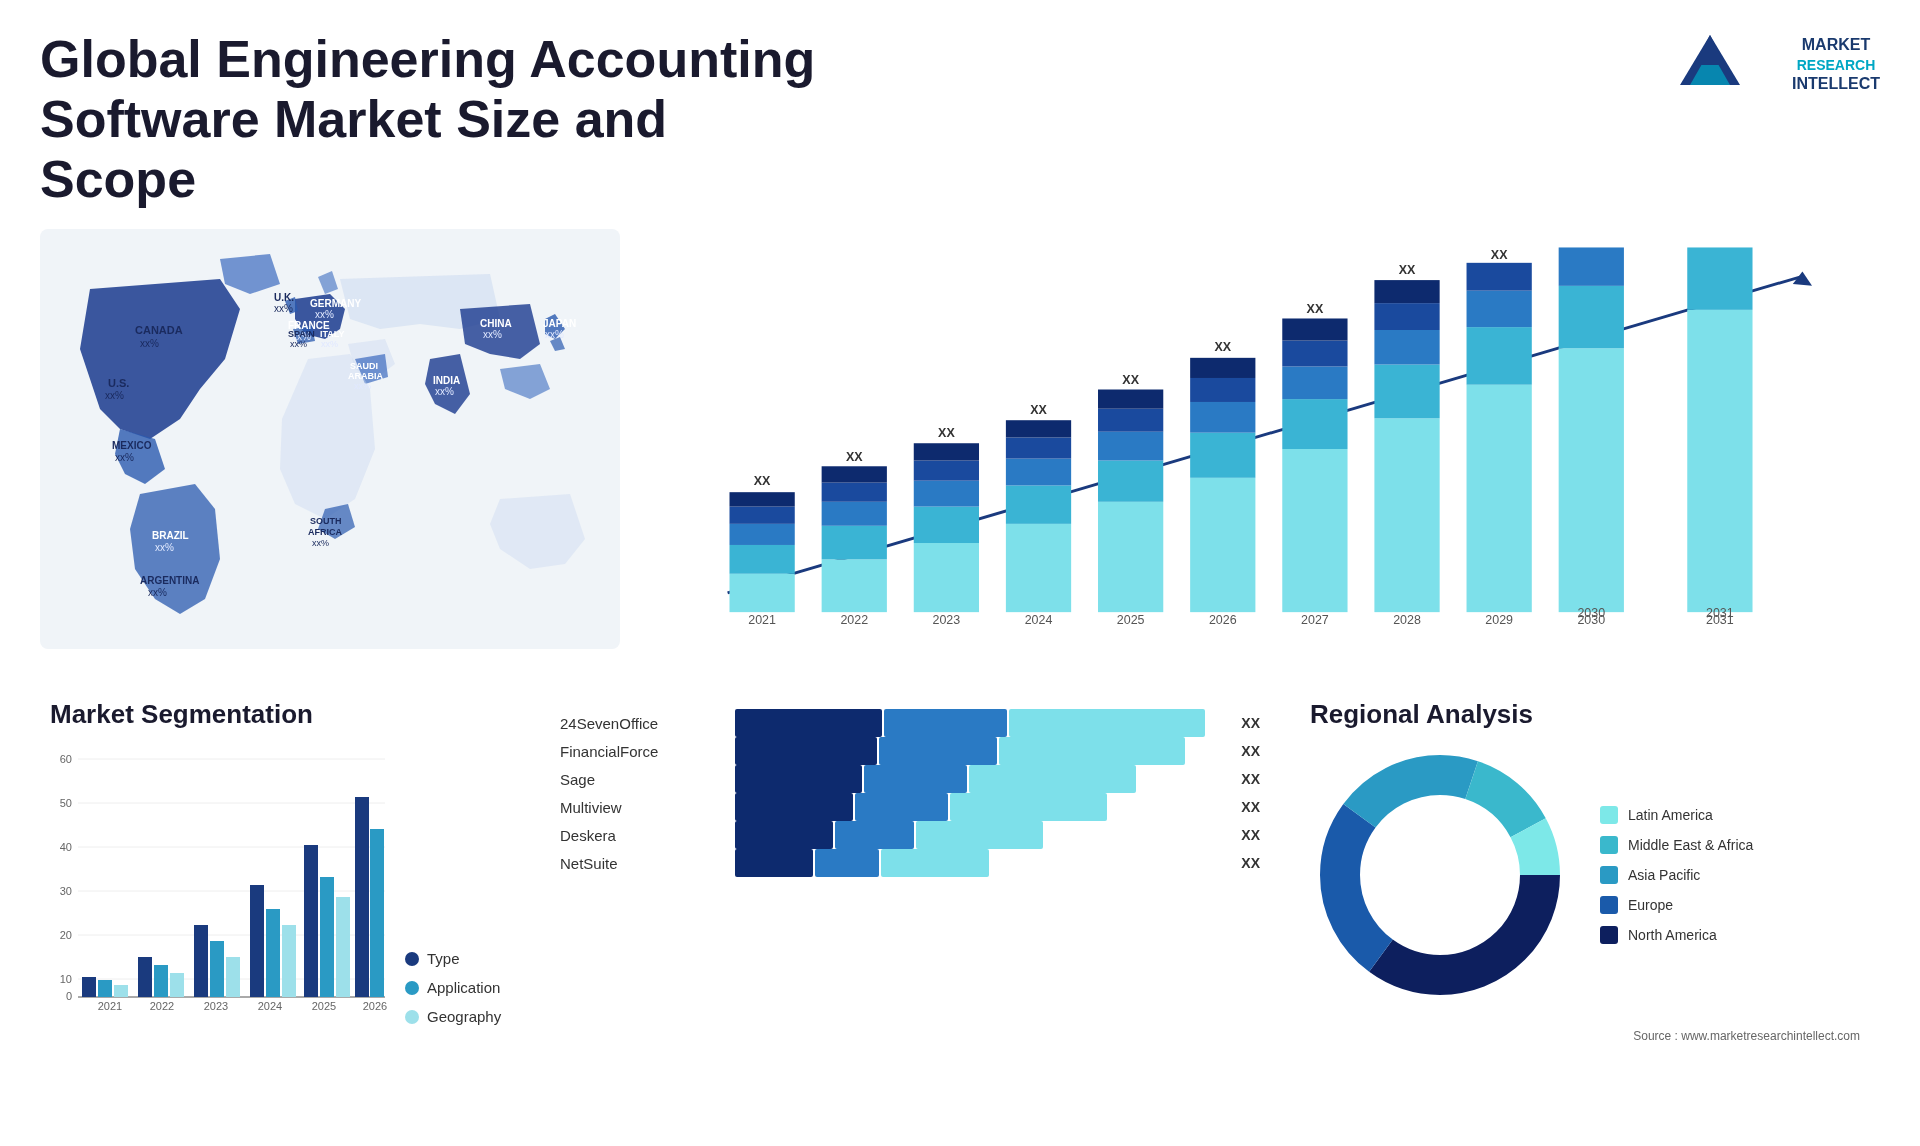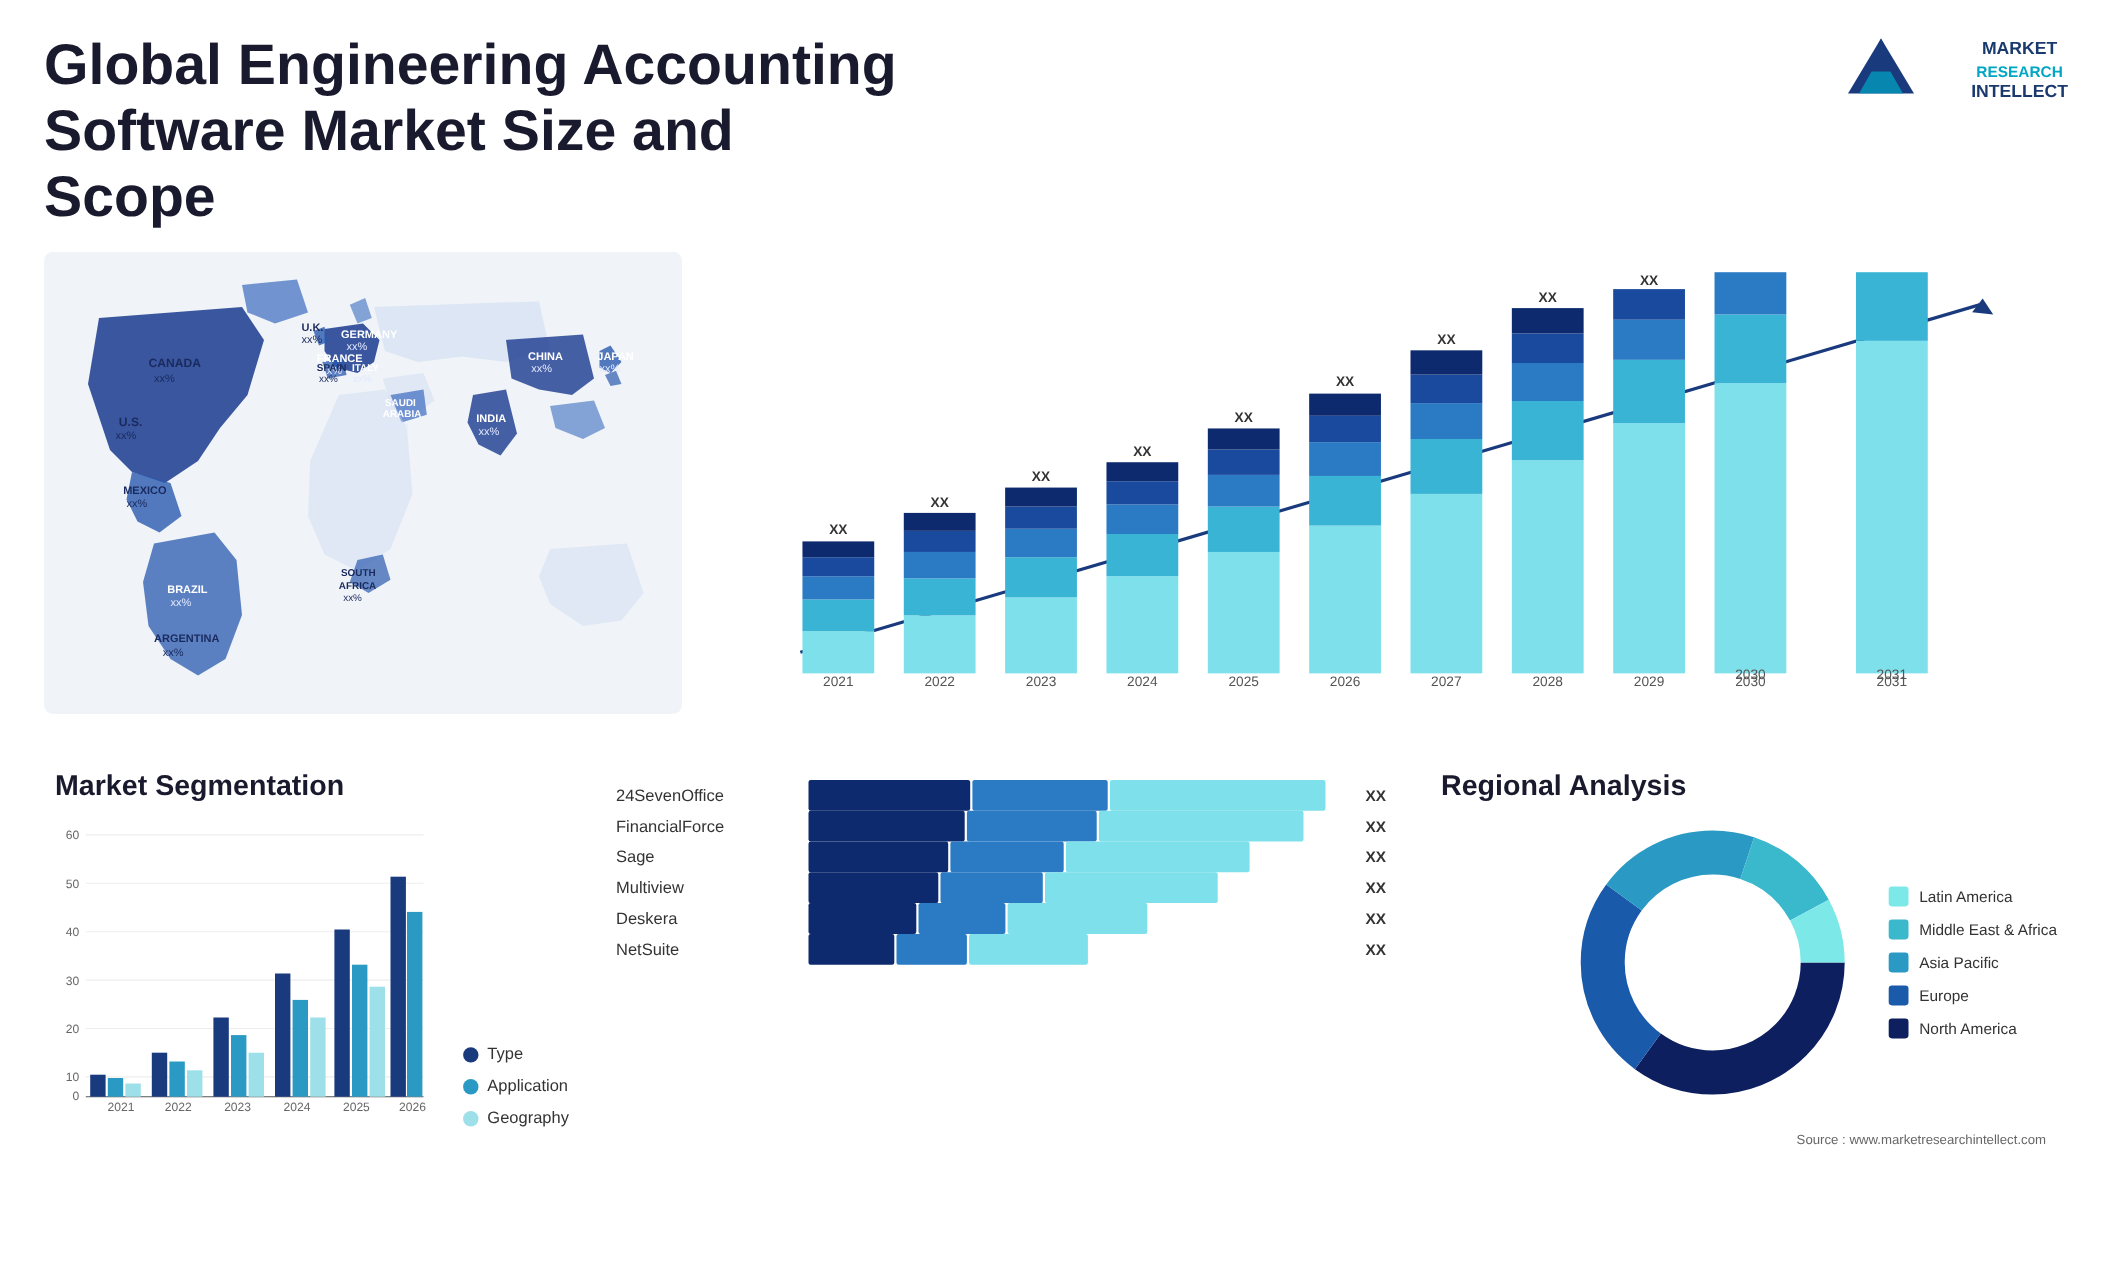--- a/index.html
+++ b/index.html
@@ -143,21 +143,20 @@
 
     
     .regional-section {
       padding: 10px;
     }
     .donut-area {
       display: flex;
       gap: 30px;
       align-items: center;
       margin-top: 10px;
-      justify-content: flex-end;
     }
     .donut-legend {
       display: flex;
       flex-direction: column;
       gap: 12px;
     }
     .donut-legend-item {
       display: flex;
       align-items: center;
       gap: 10px;
@@ -398,21 +397,21 @@
           <text x="1094" y="392" text-anchor="middle" font-size="13" fill="#555">2031</text>
         </svg>
       </div>
     </div>
   </div>
 
   <div style="display:grid; grid-template-columns:480px 1fr 580px; gap:30px;">
 
     <div class="segmentation-section">
       <div class="section-title">Market Segmentation</div>
-      <div style="display:flex; gap:31px; align-items:flex-end;">
+      <div style="display:flex; gap:15px; align-items:flex-end;">
 
         <div style="position:relative; width:340px; height:280px;">
           <svg width="340" height="280" viewBox="0 0 340 280">
 
             <text x="22" y="18" text-anchor="end" font-size="11" fill="#666">60</text>
             <text x="22" y="62" text-anchor="end" font-size="11" fill="#666">50</text>
             <text x="22" y="106" text-anchor="end" font-size="11" fill="#666">40</text>
             <text x="22" y="150" text-anchor="end" font-size="11" fill="#666">30</text>
             <text x="22" y="194" text-anchor="end" font-size="11" fill="#666">20</text>
             <text x="22" y="238" text-anchor="end" font-size="11" fill="#666">10</text>

